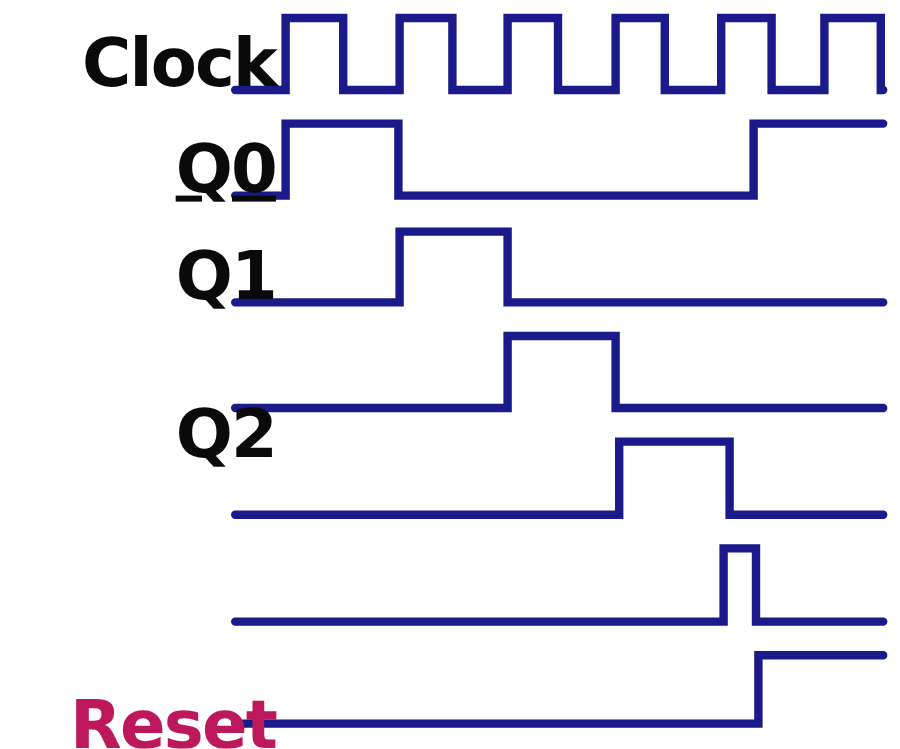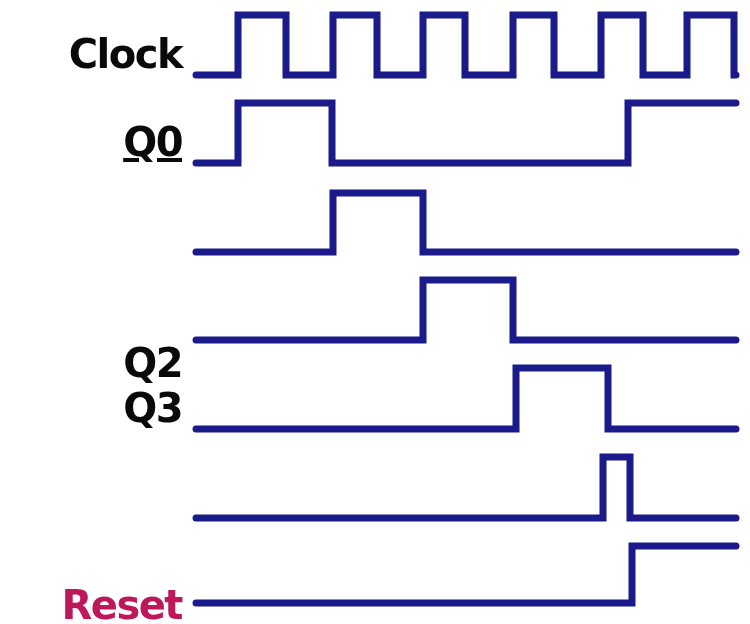--- a/index.html
+++ b/index.html
@@ -19,38 +19,39 @@
     left: 0;
     top: 0;
   }
   .sig-label {
     position: absolute;
     left: 0;
     width: 182px;
     text-align: right;
     font-family: "DejaVu Sans", "Liberation Sans", sans-serif;
     font-weight: bold;
-    font-size: 40px;
+    font-size: 56px;
     line-height: 60px;
     letter-spacing: -1.5px;
     white-space: nowrap;
+    padding-left: 48px;
   }
 </style>
 </head>
 <body>
 
 <div class="stage">
   <svg width="750" height="624" viewBox="0 0 750 624" fill="none" xmlns="http://www.w3.org/2000/svg">
       <polyline points="196,75 238,75 238,15 286,15 286,75 333,75 333,15 377,15 377,75 423,75 423,15 465,15 465,75 513,75 513,15 554,15 554,75 601,75 601,15 643,15 643,75 687,75 687,15 734,15 734,75 736,75" stroke="#1a1a8a" stroke-width="7" stroke-linecap="round" stroke-linejoin="miter" fill="none"></polyline>
       <polyline points="196,163 238,163 238,103 332,103 332,163 628,163 628,103 736,103" stroke="#1a1a8a" stroke-width="7" stroke-linecap="round" stroke-linejoin="miter" fill="none"></polyline>
       <polyline points="196,252 333,252 333,193 423,193 423,252 736,252" stroke="#1a1a8a" stroke-width="7" stroke-linecap="round" stroke-linejoin="miter" fill="none"></polyline>
       <polyline points="196,340 423,340 423,280 513,280 513,340 736,340" stroke="#1a1a8a" stroke-width="7" stroke-linecap="round" stroke-linejoin="miter" fill="none"></polyline>
       <polyline points="196,429 516,429 516,368 608,368 608,429 736,429" stroke="#1a1a8a" stroke-width="7" stroke-linecap="round" stroke-linejoin="miter" fill="none"></polyline>
       <polyline points="196,518 603,518 603,457 630,457 630,518 736,518" stroke="#1a1a8a" stroke-width="7" stroke-linecap="round" stroke-linejoin="miter" fill="none"></polyline>
       <polyline points="196,603 632,603 632,546 736,546" stroke="#1a1a8a" stroke-width="7" stroke-linecap="round" stroke-linejoin="miter" fill="none"></polyline>
     </svg>
 
   <div class="sig-label" style="top: 24px; color: rgb(10, 10, 10);">Clock</div>
   <div class="sig-label" style="top: 112px; color: rgb(10, 10, 10); text-decoration: underline;">Q0</div>
+  <div class="sig-label" style="top: 201px; color: rgb(10, 10, 10);">Q1</div>
   <div class="sig-label" style="top: 289px; color: rgb(10, 10, 10); margin-top: 44px;">Q2</div>
-  <div class="sig-label" style="top: 378px; color: rgb(10, 10, 10);">Q3</div>
   <div class="sig-label" style="top: 575px; color: #be185d;">Reset</div>
 </div>
 
 </body></html>

